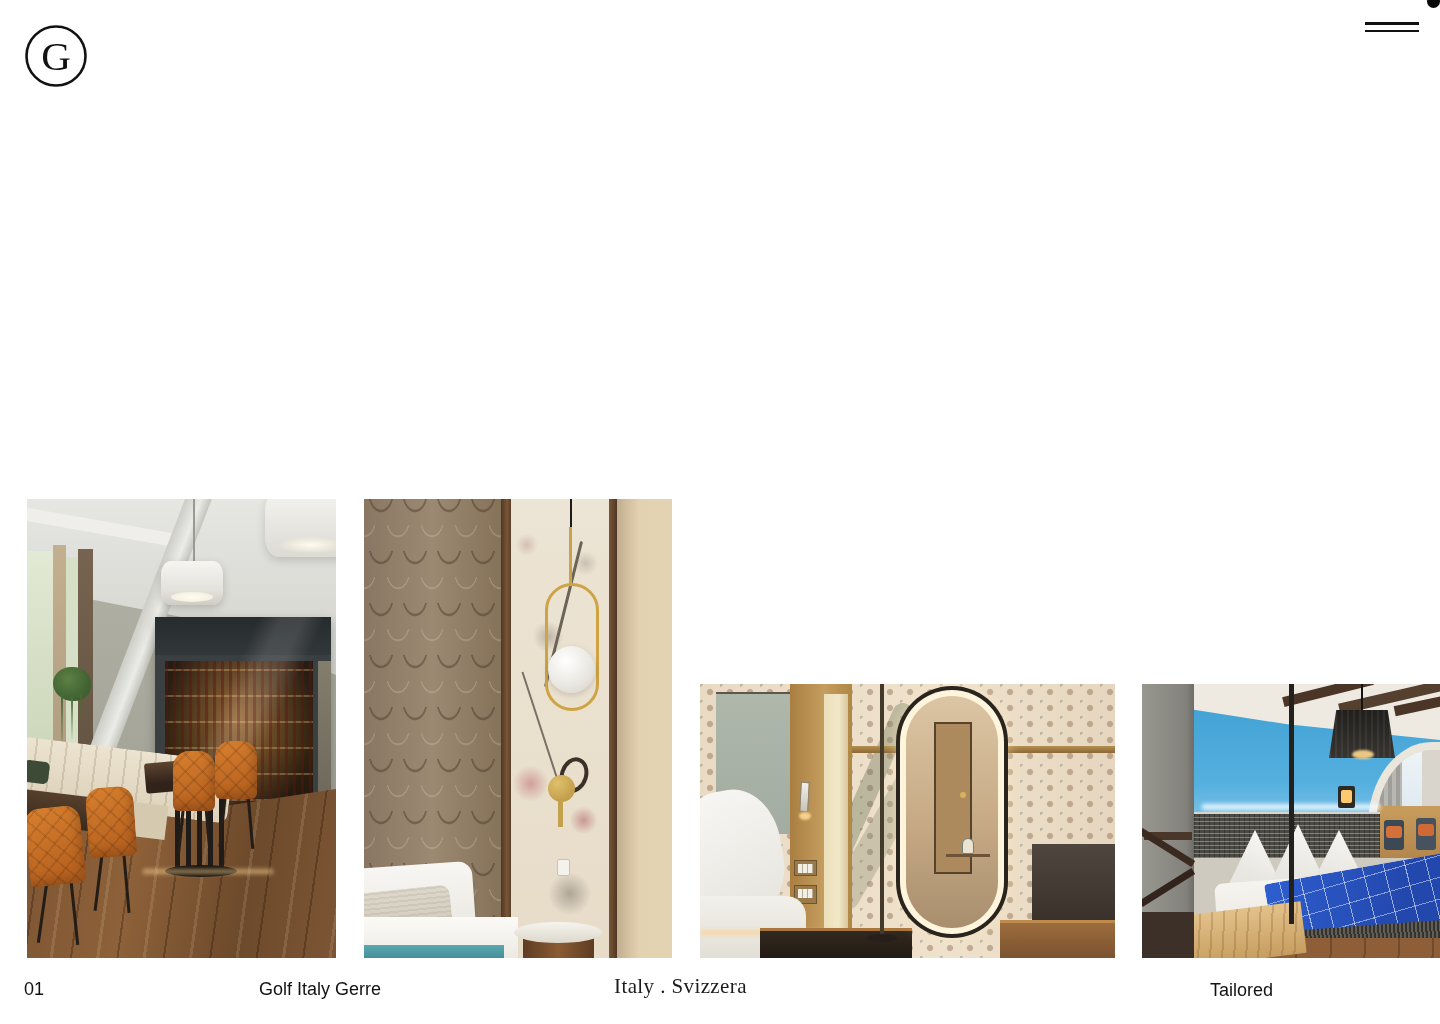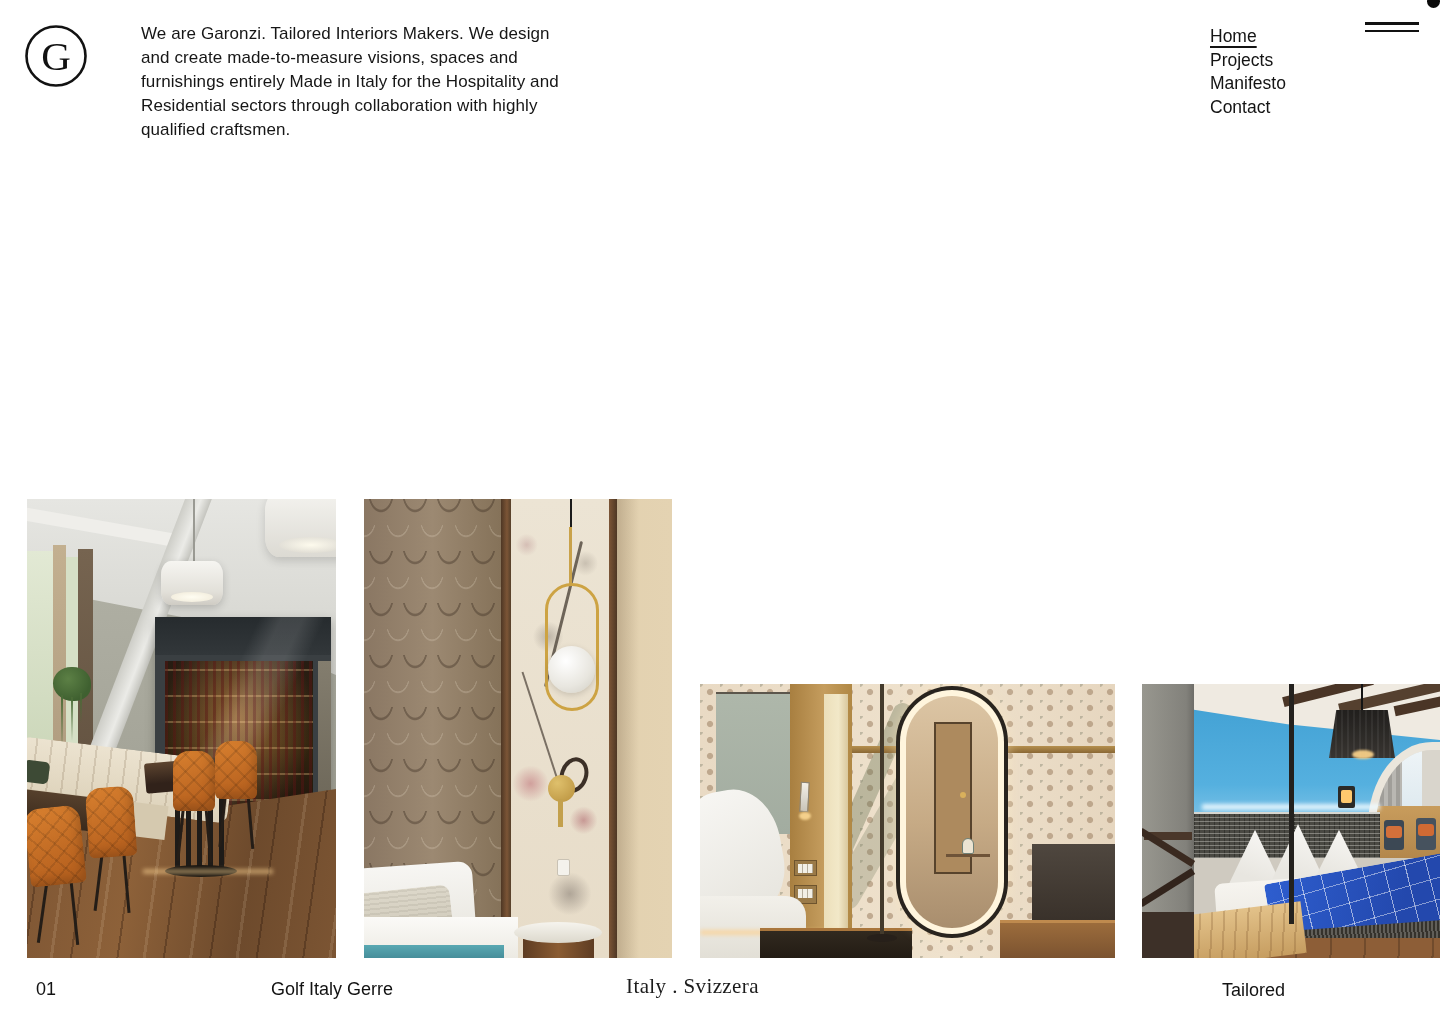--- a/index.html
+++ b/index.html
@@ -13,21 +13,21 @@
   .intro { left:141px; top:22px; width:427px; font-size:17px; line-height:24px; letter-spacing:.1px; color:#161616; }
   .nav { left:1210px; top:25px; font-size:17.5px; line-height:23.5px; }
   .nav-item { display:block; cursor:pointer; color:#141414; }
   .nav-item.active { text-decoration:underline; text-underline-offset:4px; text-decoration-thickness:1.5px; }
   .burger { left:1365px; top:22px; width:54px; height:11px; cursor:pointer; }
   .burger .bar { position:absolute; left:0; width:54px; height:2.5px; background:#111; }
   .burger .bar.b1 { top:0; } .burger .bar.b2 { top:7.5px; }
   .corner-dot { left:1427px; top:-5px; width:13px; height:13px; border-radius:50%; background:#0a0a0a; }
 
   
-  .cap { top:978px; font-size:18px; color:#121212;margin-left:12px; }
+  .cap { top:978px; font-size:18px; color:#121212; }
   .cap-index { left:24px; top:979px; }
   .cap-title { left:259px; top:979px; cursor:pointer; }
   .cap-location { left:614px; top:974px; font-family:"Liberation Serif", serif; font-size:21px; letter-spacing:.4px; color:#1c1c1c; }
   .cap-cta { left:1210px; top:980px; cursor:pointer; }
 
   
   figure.shot { position:absolute; overflow:hidden; background:#cfcac0; cursor:pointer; }
   .shot1 { left:27px;  top:499px; width:309px; height:459px; }
   .shot2 { left:364px; top:499px; width:308px; height:459px; }
   .shot3 { left:700px; top:684px; width:415px; height:274px; }
@@ -232,28 +232,21 @@
 
 <div class="page">
 
   <div class="abs logo">
     <svg width="64" height="64" viewBox="0 0 64 64">
       <circle cx="32" cy="32" r="29.5" fill="none" stroke="#121212" stroke-width="2.6"></circle>
       <text x="32" y="45.5" text-anchor="middle" font-family="Liberation Serif, serif" font-size="41" fill="#121212">G</text>
     </svg>
   </div>
 
-  <p class="abs intro">We are Garonzi. Tailored Interiors Makers. We design and create made-to-measure visions, spaces and furnishings entirely Made in Italy for the Hospitality and Residential sectors through collaboration with highly qualified craftsmen.</p>
-
-  <nav class="abs nav">
-    <span class="nav-item active">Home</span>
-    <span class="nav-item">Projects</span>
-    <span class="nav-item">Manifesto</span>
-    <span class="nav-item">Contact</span>
-  </nav>
+
 
   <div class="abs burger">
     <span class="bar b1"></span>
     <span class="bar b2"></span>
   </div>
 
   <div class="abs corner-dot"></div>
 
   <figure class="shot shot1" aria-label="Restaurant lounge with wine display cabinet, pendant drum lamps and orange velvet chairs">
     <div class="i1-wall"></div>

